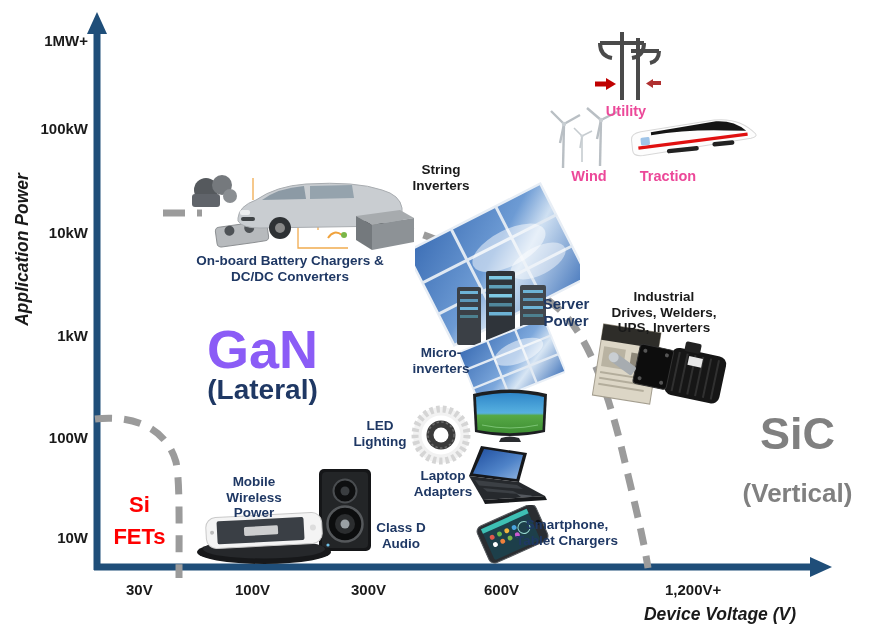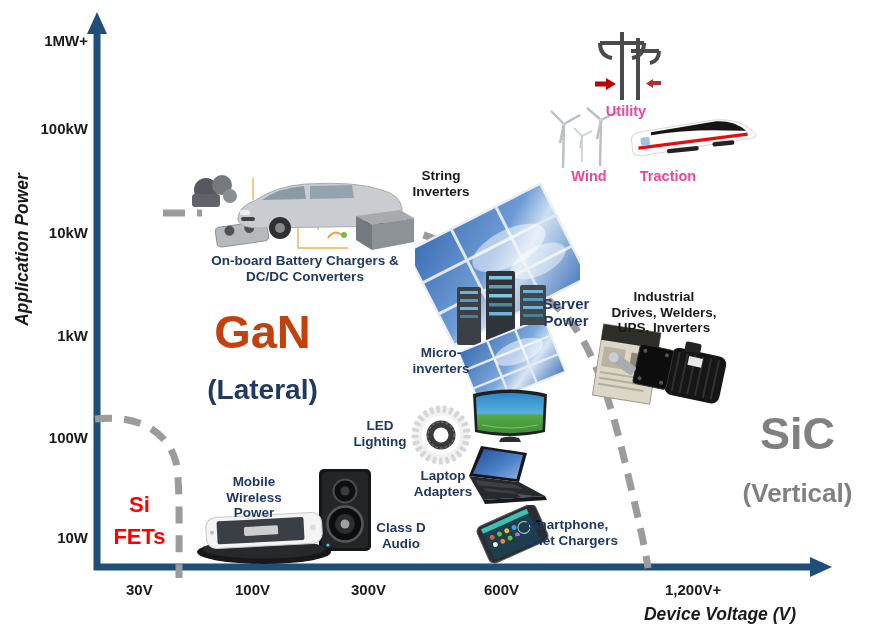--- a/index.html
+++ b/index.html
@@ -22,21 +22,21 @@
   }
   .xtick{
     position:absolute;z-index:3;top:581px;width:80px;text-align:left;
     font-weight:bold;font-size:15px;color:#1a1a1a;
   }
   .axis-title{
     position:absolute;z-index:3;font-weight:bold;font-style:italic;
     font-size:17.5px;color:#1a1a1a;text-align:center;
   }
   .region{position:absolute;z-index:3;font-weight:bold;text-align:center;white-space:pre-line;}
-  .r-gan{left:160px;top:304px;width:205px;font-size:47px;color:#c2410c;}
+  .r-gan{left:160px;top:318px;width:205px;font-size:54px;color:#8b5cf6;}
   .r-gan-sub{left:160px;top:374px;width:205px;font-size:28px;color:#1f3864;}
   .r-sic{left:735px;top:408px;width:125px;font-size:45px;color:#808080;}
   .r-sic-sub{left:720px;top:478px;width:155px;font-size:26px;color:#808080;}
   .r-si{left:97px;top:489px;width:85px;font-size:22px;color:#ff0000;line-height:1.45;}
 </style>
 </head>
 <body>
 
 <div class="canvas">
 
@@ -333,23 +333,23 @@
   <div class="axis-title" style="left:-88px;top:239px;width:220px;transform:rotate(-90deg);">Application Power</div>
   <div class="axis-title" style="left:630px;top:604px;width:180px">Device Voltage (V)</div>
 
   <div class="region r-gan">GaN</div>
   <div class="region r-gan-sub">(Lateral)</div>
   <div class="region r-sic">SiC</div>
   <div class="region r-sic-sub">(Vertical)</div>
   <div class="region r-si">Si
 FETs</div>
 
-  <div class="lbl black" style="left:392px;top:168px;width:98px">String
+  <div class="lbl black" style="left:392px;top:162px;width:98px">String
 Inverters</div>
-  <div class="lbl navy" style="left:183px;top:253px;width:244px">On-board Battery Chargers &amp;
+  <div class="lbl navy" style="left:168px;top:253px;width:244px">On-board Battery Chargers &amp;
 DC/DC Converters</div>
   <div class="lbl navy" style="left:536px;top:295px;width:60px;font-size:15px">Server
 Power</div>
   <div class="lbl navy" style="left:403px;top:345px;width:76px">Micro-
 inverters</div>
   <div class="lbl black" style="left:596px;top:289px;width:136px">Industrial
 Drives, Welders,
 UPS, Inverters</div>
   <div class="lbl navy" style="left:347px;top:418px;width:66px">LED
 Lighting</div>

